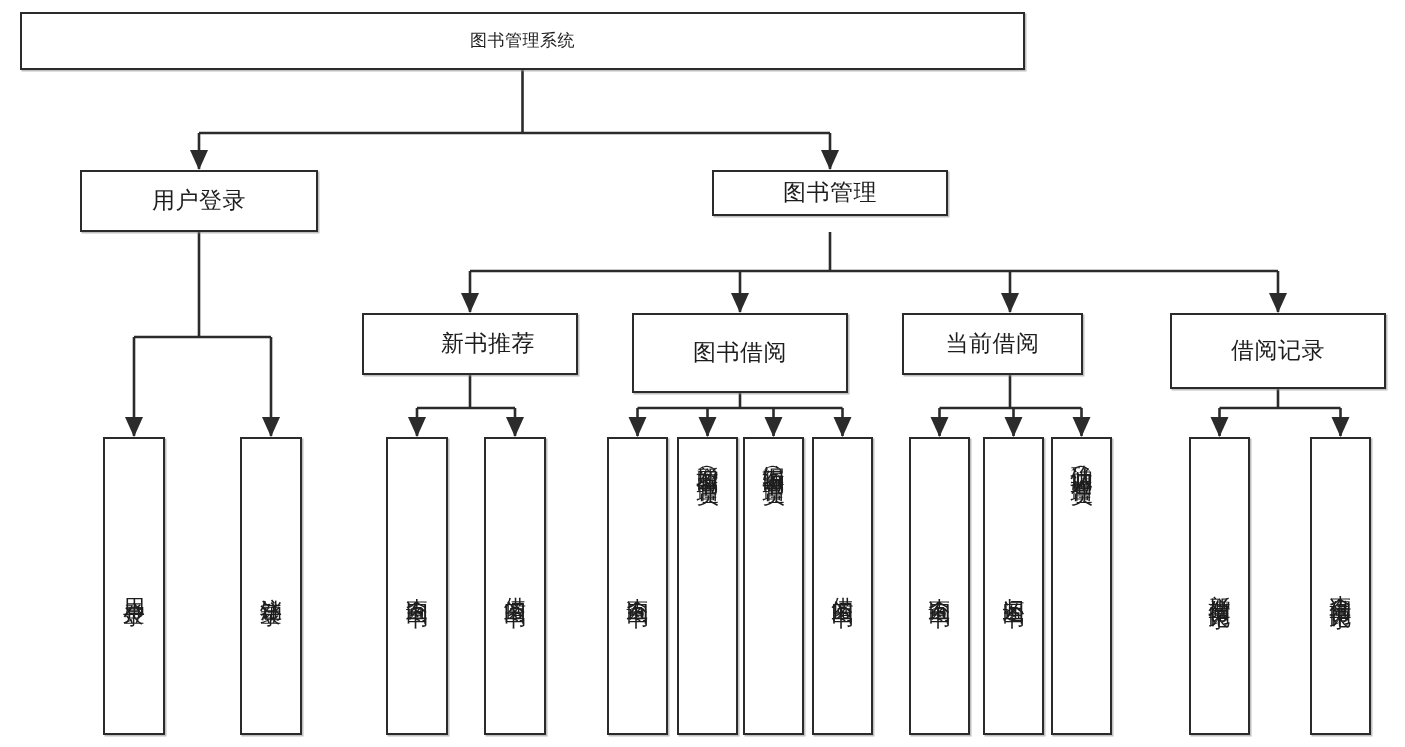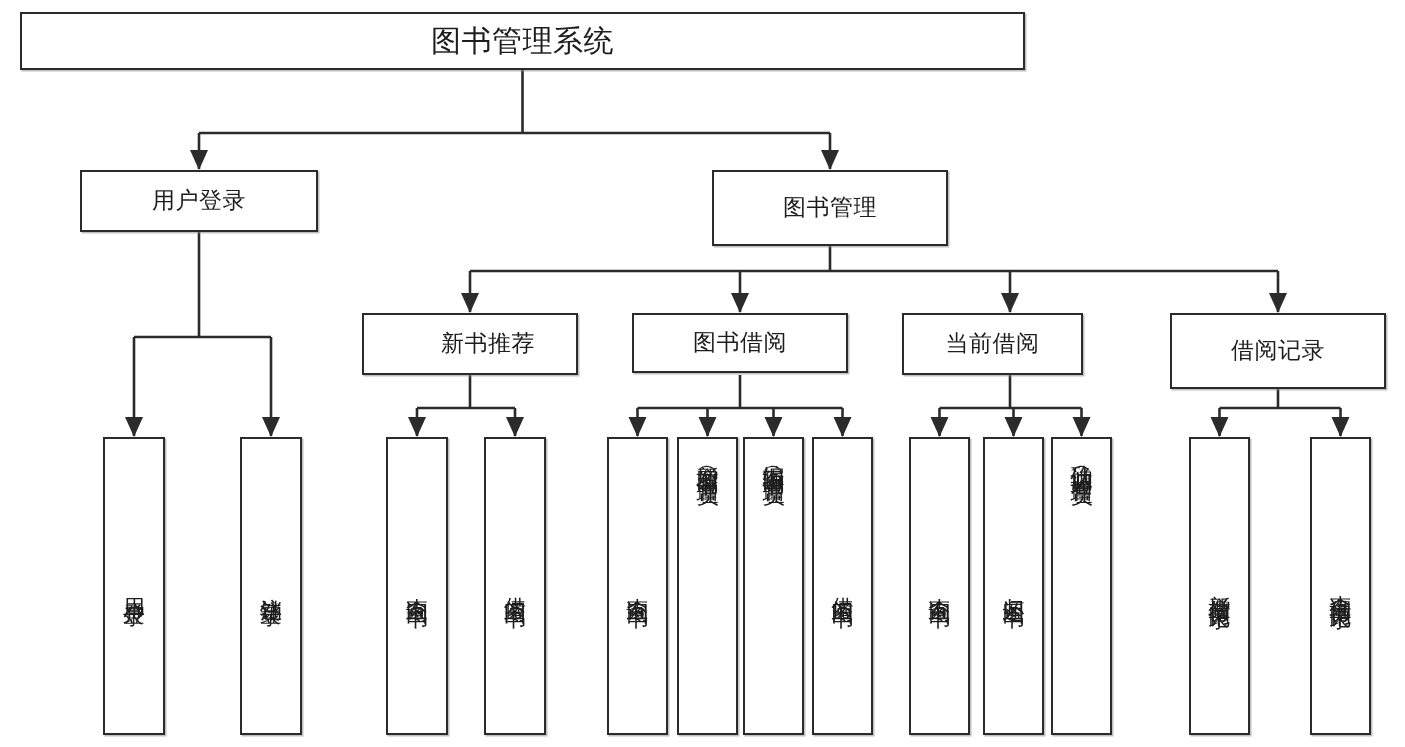--- a/index.html
+++ b/index.html
@@ -31,21 +31,21 @@
   .node-label {
     color: #1d1d1d;
     font-size: 23px;
     line-height: 1.18;
     letter-spacing: 0.5px;
     white-space: nowrap;
     text-align: center;
     user-select: none;
   }
   
-  .node.root .node-label { font-size: 30px; }
+  .node.root .node-label { font-size: 17px; }
 
   
   .node.vertical {
     align-items: flex-start;
     justify-content: center;
     padding-top: 8px;
   }
   .node.vertical .node-label {
     writing-mode: vertical-rl;
     text-orientation: upright;
@@ -146,27 +146,27 @@
       <line x1="1340.5" y1="408" x2="1340.5" y2="436"></line>
       <polygon points="1331.5,417 1349.5,417 1340.5,437"></polygon>
     </svg>
   <div id="nodes-layer">
       <div class="node root" style="left: 20px; top: 12px; width: 1005px; height: 58px;">
         <span class="node-label">图书管理系统</span>
       </div>
       <div class="node" style="left: 80px; top: 170px; width: 238px; height: 62px;">
         <span class="node-label">用户登录</span>
       </div>
-      <div class="node" style="left: 712px; top: 170px; width: 236px; height: 76px;">
+      <div class="node" style="left: 712px; top: 170px; width: 236px; height: 46px;">
         <span class="node-label">图书管理</span>
       </div>
       <div class="node" style="left: 362px; top: 313px; width: 216px; height: 62px; padding-left: 36px;">
         <span class="node-label">新书推荐</span>
       </div>
-      <div class="node" style="left: 632px; top: 313px; width: 216px; height: 60px; font-family: Liberation Serif, serif;">
+      <div class="node" style="left: 632px; top: 313px; width: 216px; height: 80px; font-family: Liberation Serif, serif;">
         <span class="node-label">图书借阅</span>
       </div>
       <div class="node" style="left: 902px; top: 313px; width: 181px; height: 62px;">
         <span class="node-label">当前借阅</span>
       </div>
       <div class="node" style="left: 1170px; top: 313px; width: 216px; height: 76px;">
         <span class="node-label">借阅记录</span>
       </div>
       <div class="node vertical center-text" style="left: 103px; top: 437px; width: 62px; height: 298px;">
         <span class="node-label">用户登录</span>

